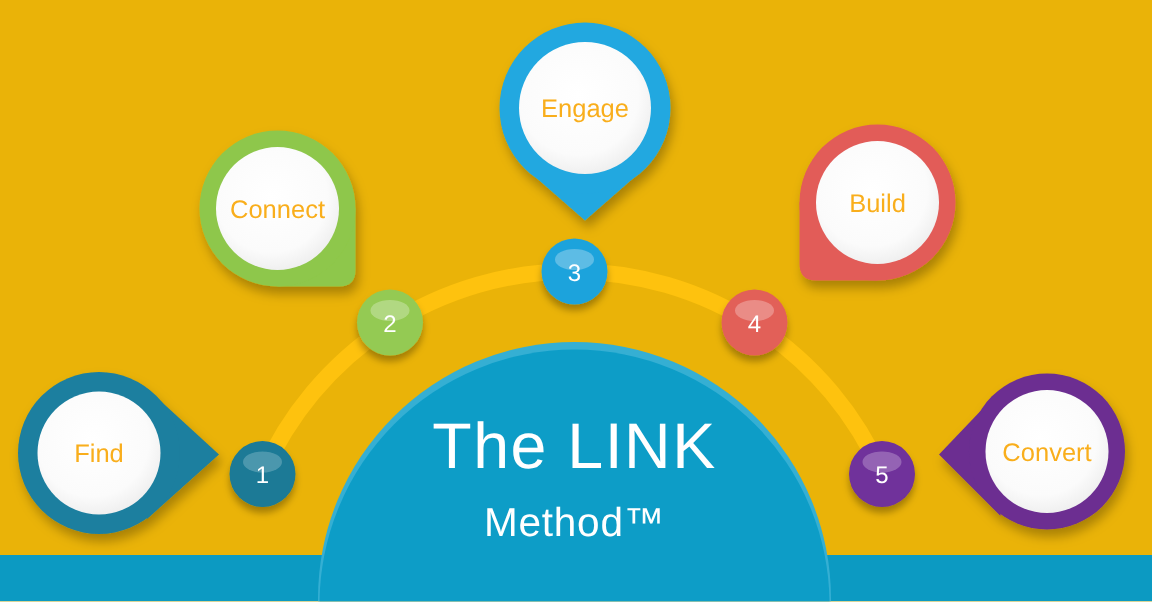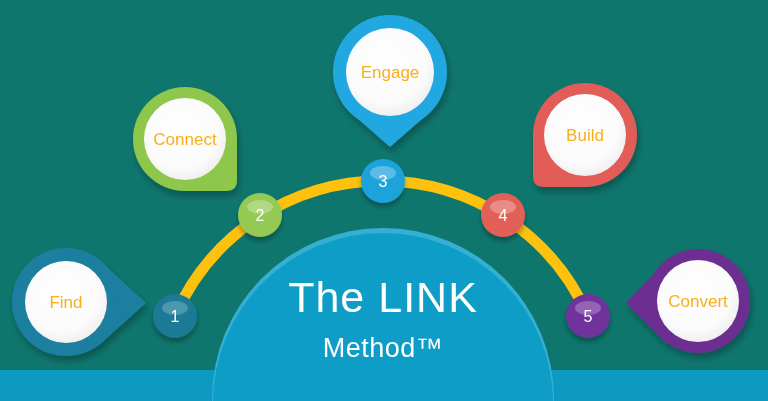--- a/index.html
+++ b/index.html
@@ -1,19 +1,19 @@
 <!DOCTYPE html>
 <html><head>
 <meta charset="utf-8">
 <style>
   html,body{margin:0;padding:0;background:#ffffff;}
   .canvas{
     position:relative;
     width:768px;height:401px;
-    background:#0f766e;
+    background:#eab308;
     overflow:hidden;
     font-family:"Liberation Sans",sans-serif;
   }
   svg{display:block;}
   .pin-label{font-size:17px;font-family:"Liberation Sans",sans-serif;}
   .step-number{font-size:16px;font-family:"Liberation Sans",sans-serif;}
   .title-main{font-size:43px;letter-spacing:1px;font-weight:300;font-family:"Liberation Sans",sans-serif;}
   .title-sub{font-size:27px;letter-spacing:0.5px;font-weight:300;font-family:"Liberation Sans",sans-serif;}
   text{text-anchor:middle;}
 </style>

